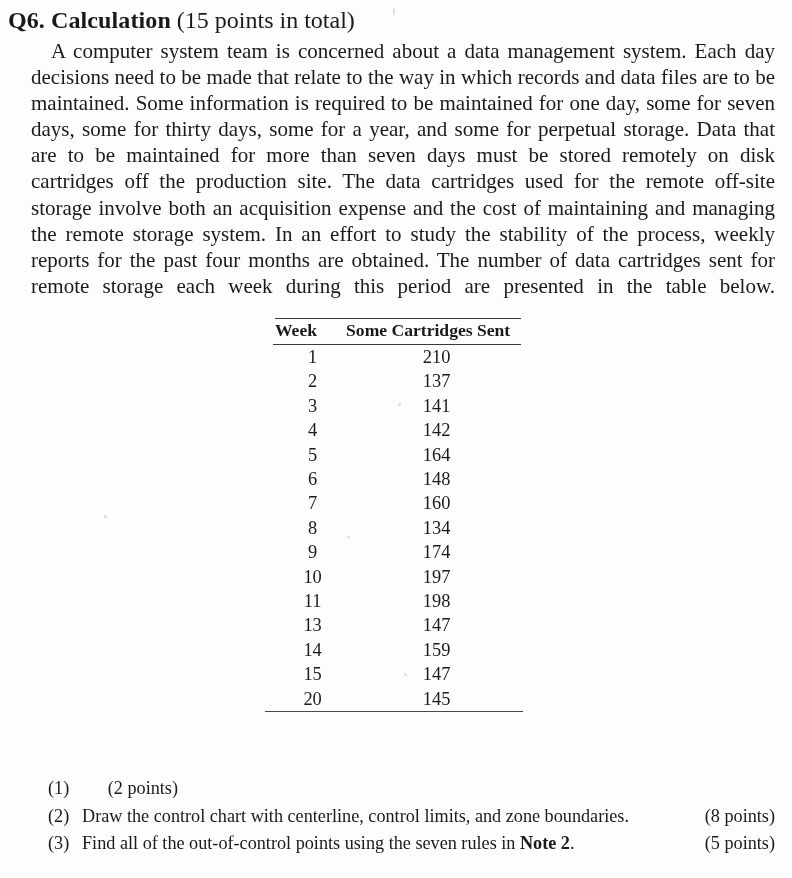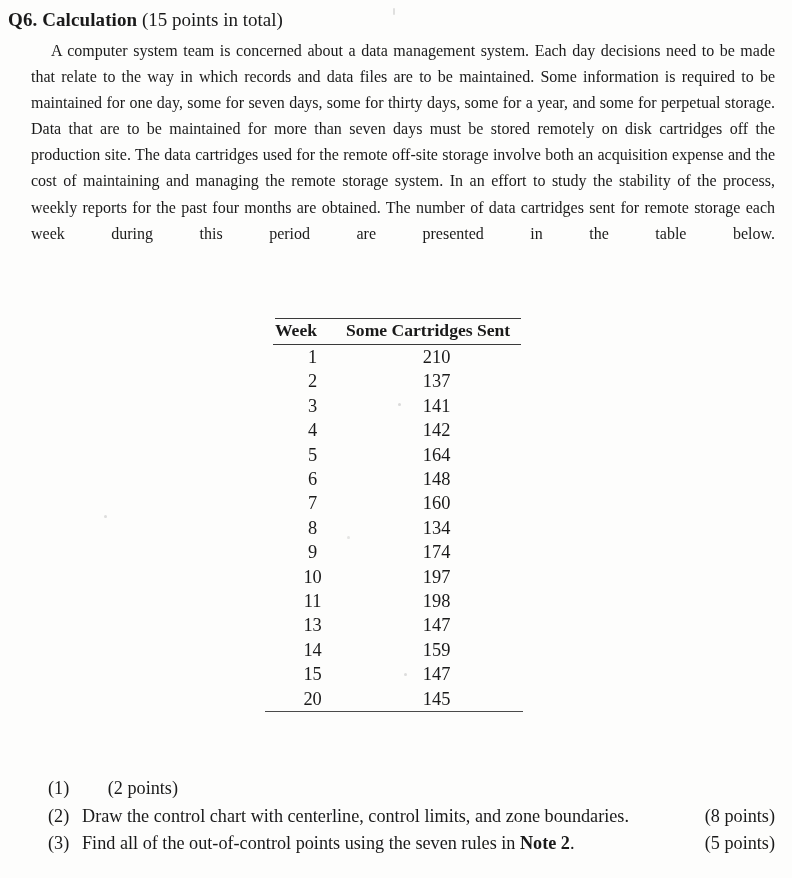--- a/index.html
+++ b/index.html
@@ -21,39 +21,39 @@
     position: absolute;
     inset: 0;
     background: #fdfdfc;
   }
 
   
   .heading {
     position: absolute;
     left: 8px;
     top: 8px;
-    font-size: 19px;
+    font-size: 24px;
     line-height: 24px;
     white-space: nowrap;
   }
   .heading .q-label {
     font-weight: bold;
     letter-spacing: 0.1px;
   }
   .heading .q-points {
     font-weight: normal;
   }
 
   
   .body-para {
     position: absolute;
     left: 31px;
     top: 38px;
     width: 744px;
-    font-size: 16px;
+    font-size: 21px;
     line-height: 26.1px;
     text-align: justify;
     text-justify: inter-word;
     text-indent: 20px;
     hyphens: none;
   }
   .body-para::after {
     content: "";
     display: inline-block;
     width: 100%;

